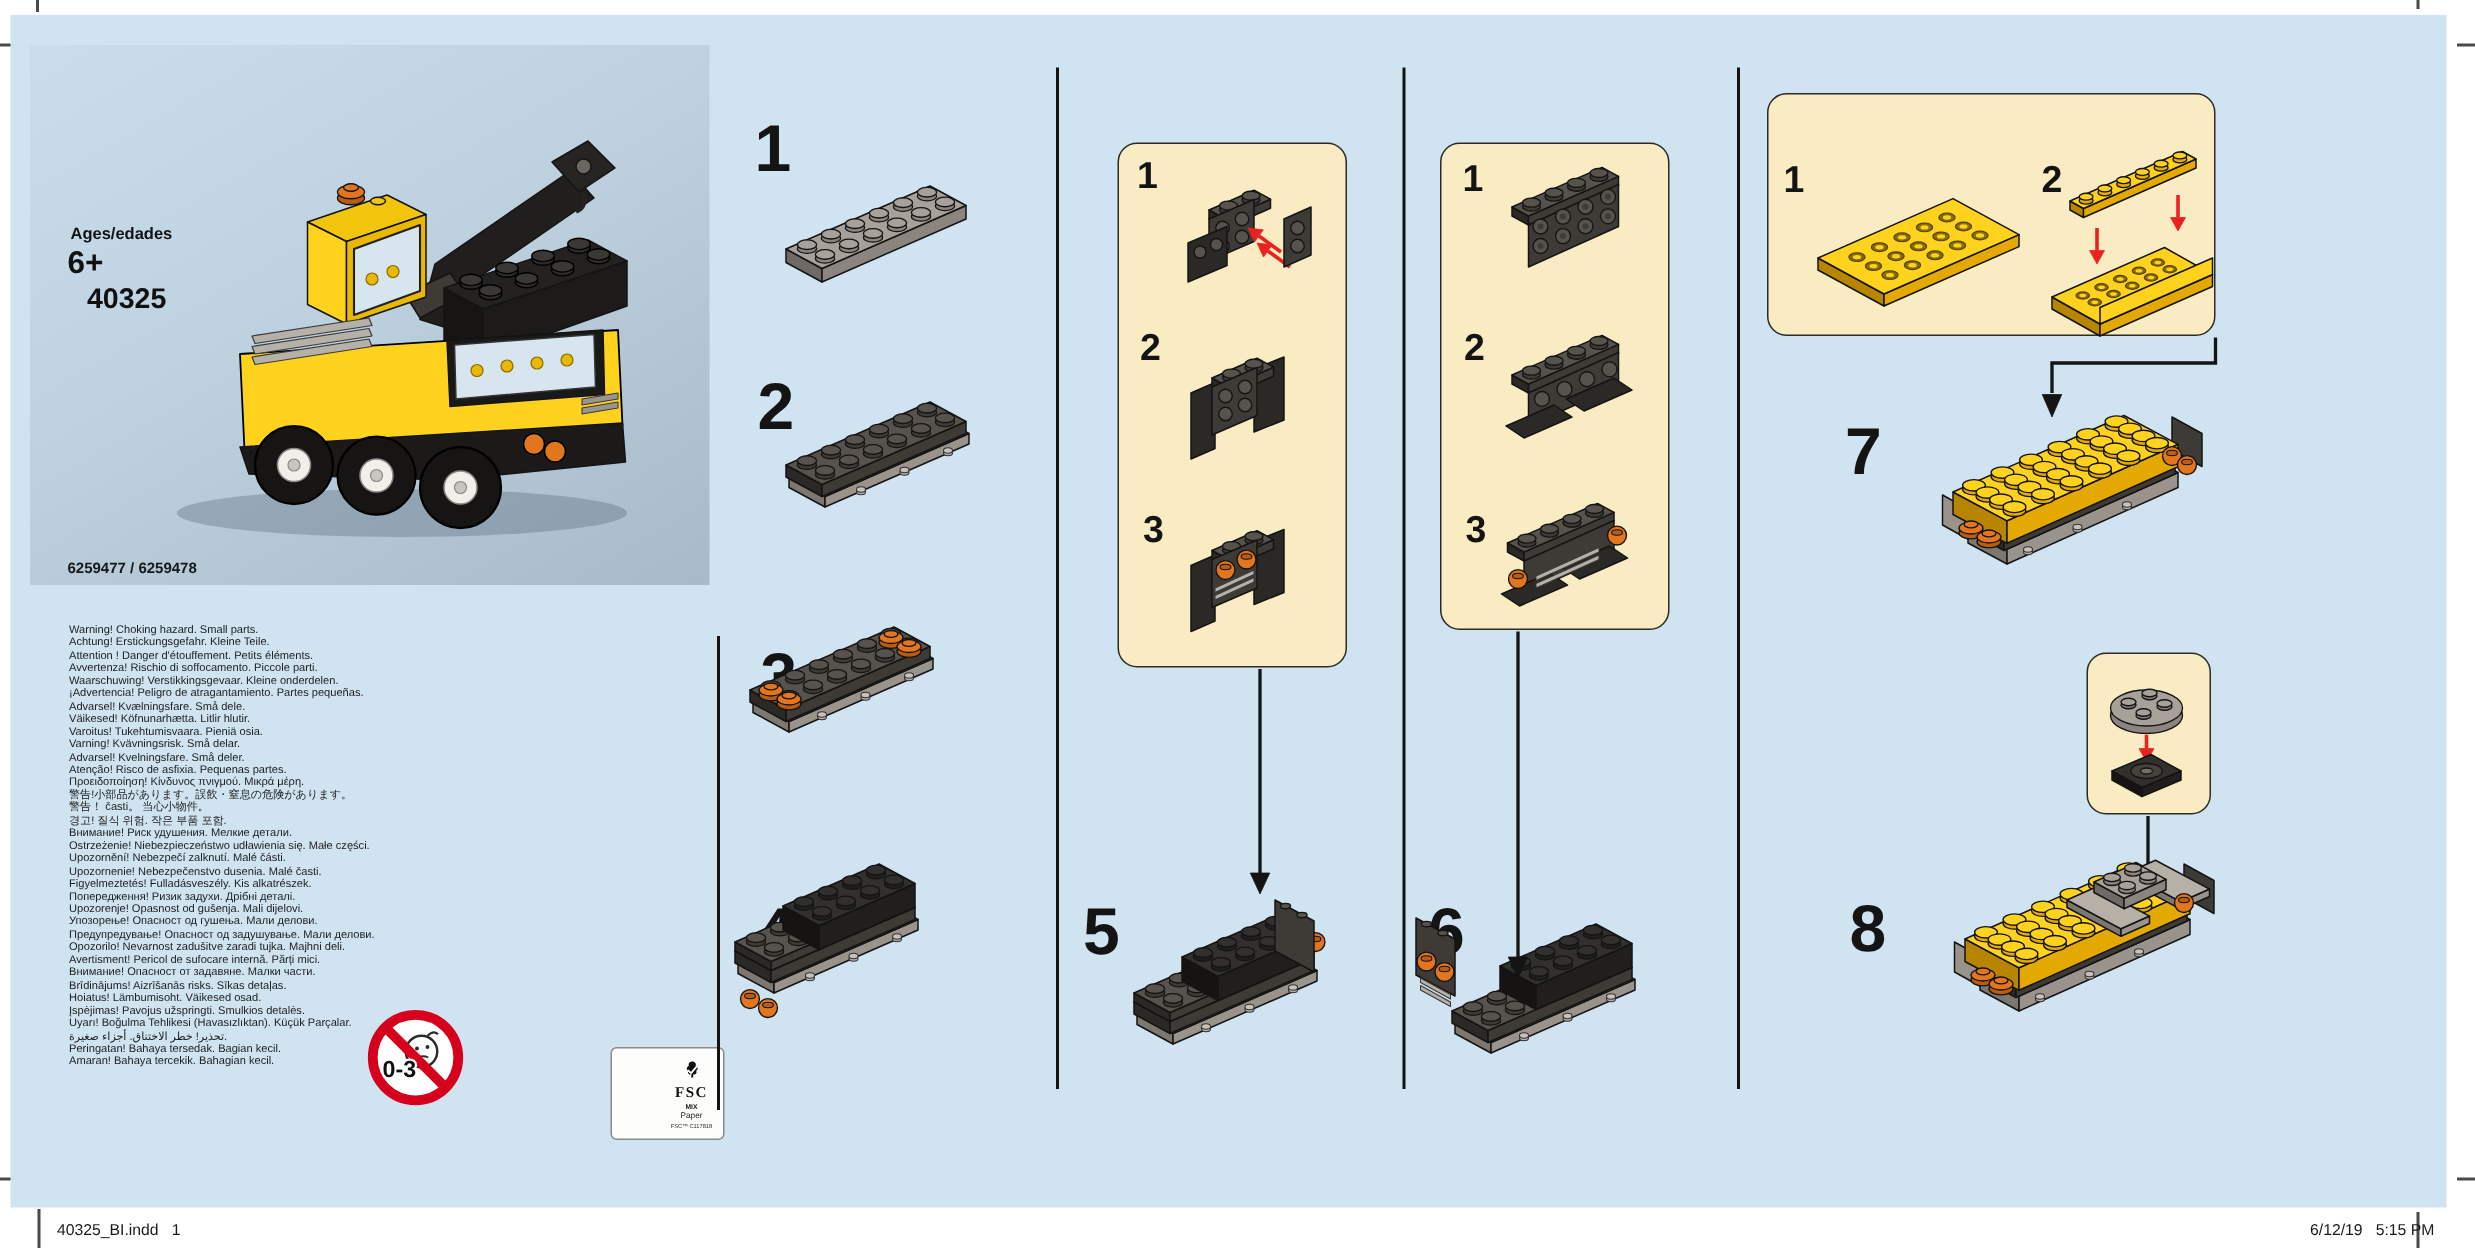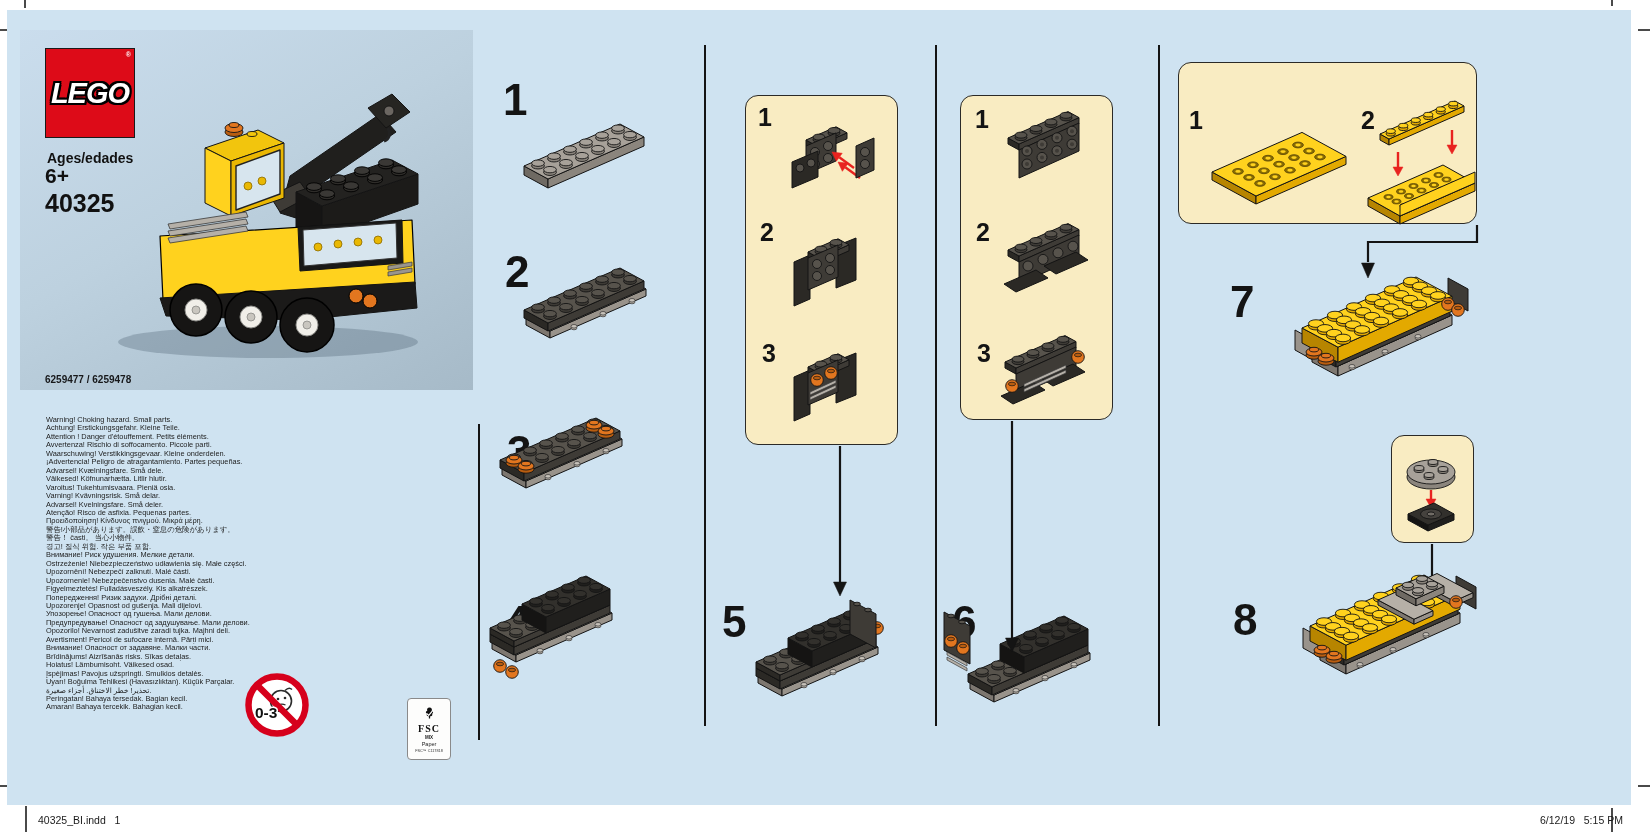--- a/index.html
+++ b/index.html
@@ -8,33 +8,33 @@
   .abs{position:absolute;}
   .crop{position:absolute;background:#4a4a4a;}
   #page{position:absolute;left:7px;top:10px;width:1624px;height:795px;background:#cfe3f1;}
   #photo{position:absolute;left:20px;top:30px;width:453px;height:360px;
          background:linear-gradient(150deg,#cadded 0%,#bdd1df 45%,#a6bac8 100%);}
   #logo{position:absolute;left:25px;top:18px;width:88px;height:88px;background:#dd0b18;
         border:1px solid #1a1a1a;display:flex;align-items:center;justify-content:center;}
   #logo .word{font-style:italic;font-weight:900;font-size:29px;letter-spacing:-1px;color:#fff;
         text-shadow:-2px -2px 0 #000,2px -2px 0 #000,-2px 2px 0 #000,2px 2px 0 #000,0 -2px 0 #000,0 2px 0 #000,-2px 0 0 #000,2px 0 0 #000;}
   #logo .reg{position:absolute;right:3px;top:2px;color:#fff;font-size:7px;font-weight:bold;}
-  .agesLabel{position:absolute;left:27px;top:120px;font-size:14px;font-weight:bold;color:#111;}
+  .agesLabel{position:absolute;left:27px;top:120px;font-size:11px;font-weight:bold;color:#111;}
   .ageNum{position:absolute;left:25px;top:134px;font-size:21px;font-weight:bold;color:#111;}
-  .setNum{position:absolute;left:25px;top:159px;font-size:25px;font-weight:bold;color:#111;}
+  .setNum{position:absolute;left:38px;top:159px;font-size:19px;font-weight:bold;color:#111;}
   .itemIds{position:absolute;left:25px;top:344px;font-size:10px;font-weight:bold;color:#17181a;}
   #warnings{position:absolute;left:46px;top:416px;width:330px;font-size:7.4px;line-height:8.45px;color:#1c1c1c;}
   .divider{position:absolute;width:1.6px;background:#141414;}
   .panel{position:absolute;background:#f9ecc2;border:1.6px solid #2b2a27;border-radius:13px;box-sizing:border-box;}
   .stepNum{position:absolute;font-size:44px;font-weight:bold;color:#141414;line-height:1;}
   .subNum{position:absolute;font-size:25px;font-weight:bold;color:#141414;line-height:1;}
   #footerL{position:absolute;left:38px;top:814px;font-size:10.5px;color:#1a1a1a;white-space:pre;}
   #footerR{position:absolute;left:1540px;top:814px;font-size:10.5px;color:#1a1a1a;white-space:pre;}
   #fsc{position:absolute;left:407px;top:698px;width:42px;height:60px;background:#fdfdfc;border:1px solid #8a8a8a;
-       border-radius:4px;display:flex;flex-direction:column;align-items:center;justify-content:center;gap:1px;}
+       border-radius:4px;display:flex;flex-direction:column;align-items:center;justify-content:center;gap:1px;padding-left:32px;}
   #fsc .acr{font-family:"Liberation Serif","DejaVu Serif",serif;font-size:10px;font-weight:bold;letter-spacing:1px;color:#111;}
   #fsc .mix{font-size:4.5px;font-weight:bold;color:#222;}
   #fsc .pap{font-size:5.5px;color:#222;}
   #fsc .cert{font-size:3.8px;color:#333;margin-top:1px;}
   svg{display:block;}
   #art{position:absolute;left:0;top:0;pointer-events:none;}
 </style>
 </head>
 <body>
 
@@ -48,24 +48,20 @@
   <div class="crop" style="left:1611px;top:808px;width:1.5px;height:24px;"></div>
   <div class="crop" style="left:1638px;top:785px;width:12px;height:1.5px;"></div>
   <div class="crop" style="left:0;top:785px;width:8px;height:1.5px;"></div>
 
   <div id="page">
 
     
   </div>
 
   <div id="photo">
-    <div id="logo">
-      <span class="word">LEGO</span>
-      <span class="reg">®</span>
-    </div>
     <div class="agesLabel">Ages/edades</div>
     <div class="ageNum">6+</div>
     <div class="setNum">40325</div>
     <div class="itemIds">6259477 / 6259478</div>
   </div>
 
   <div id="warnings">
       <div>Warning! Choking hazard. Small parts.</div>
       <div>Achtung! Erstickungsgefahr. Kleine Teile.</div>
       <div>Attention ! Danger d'étouffement. Petits éléments.</div>

